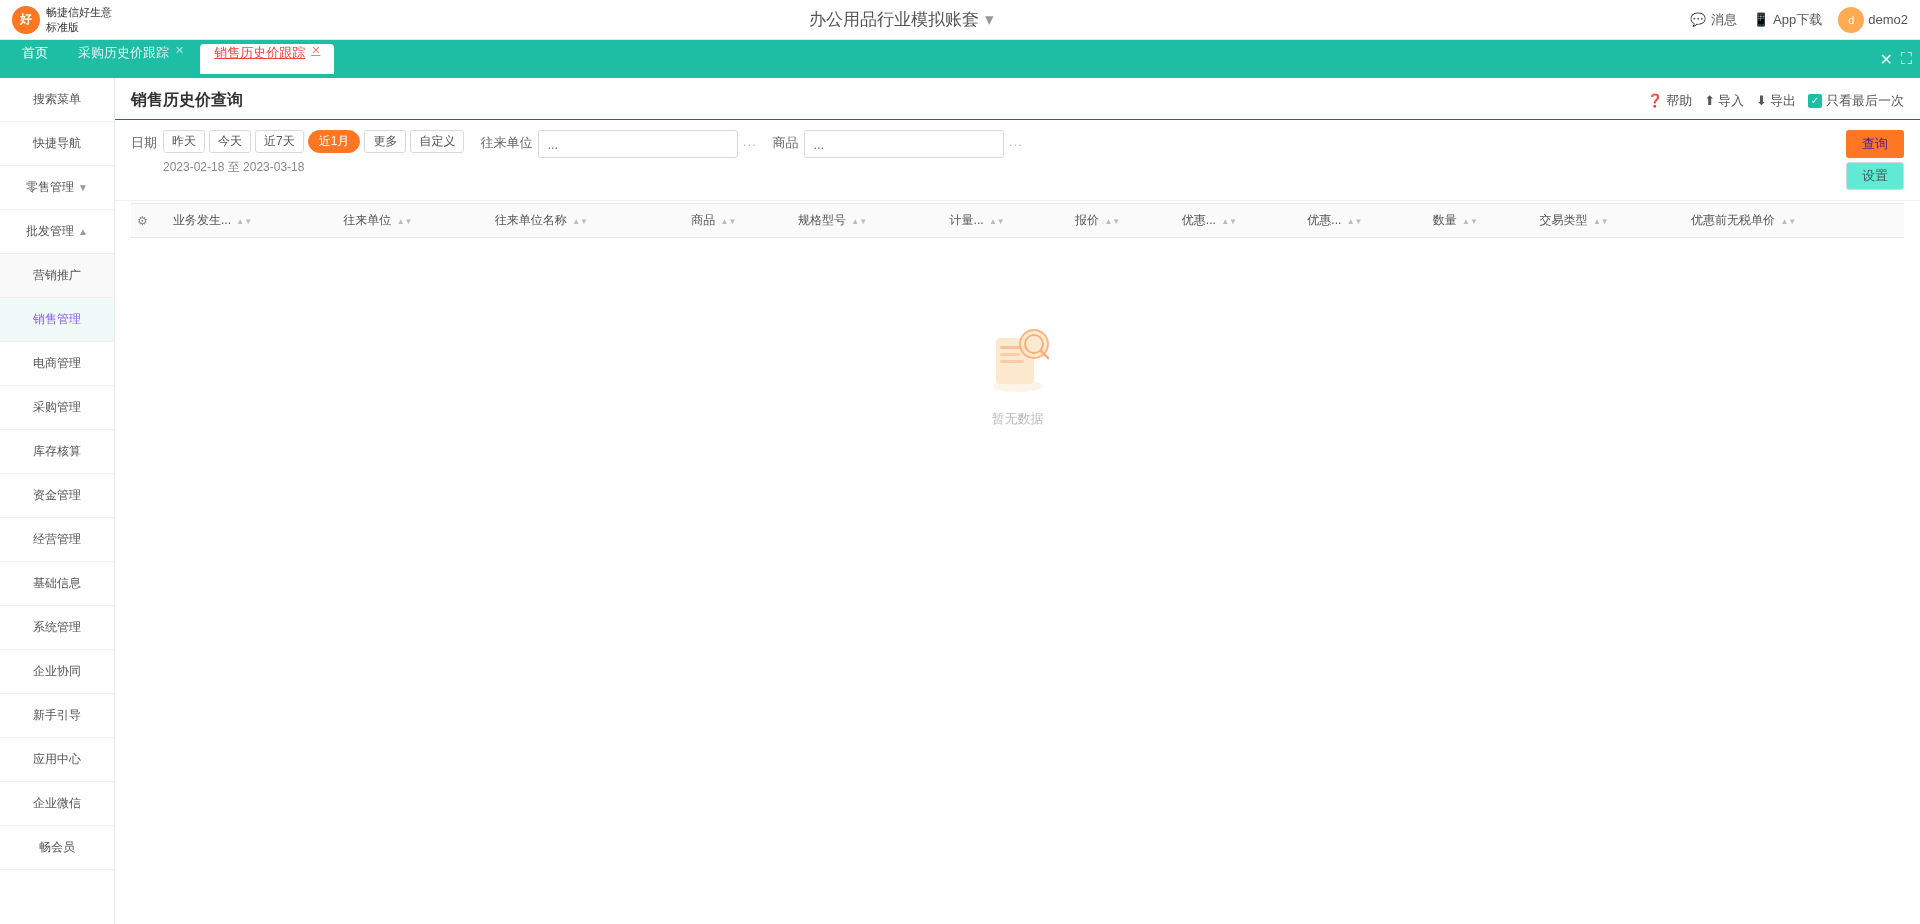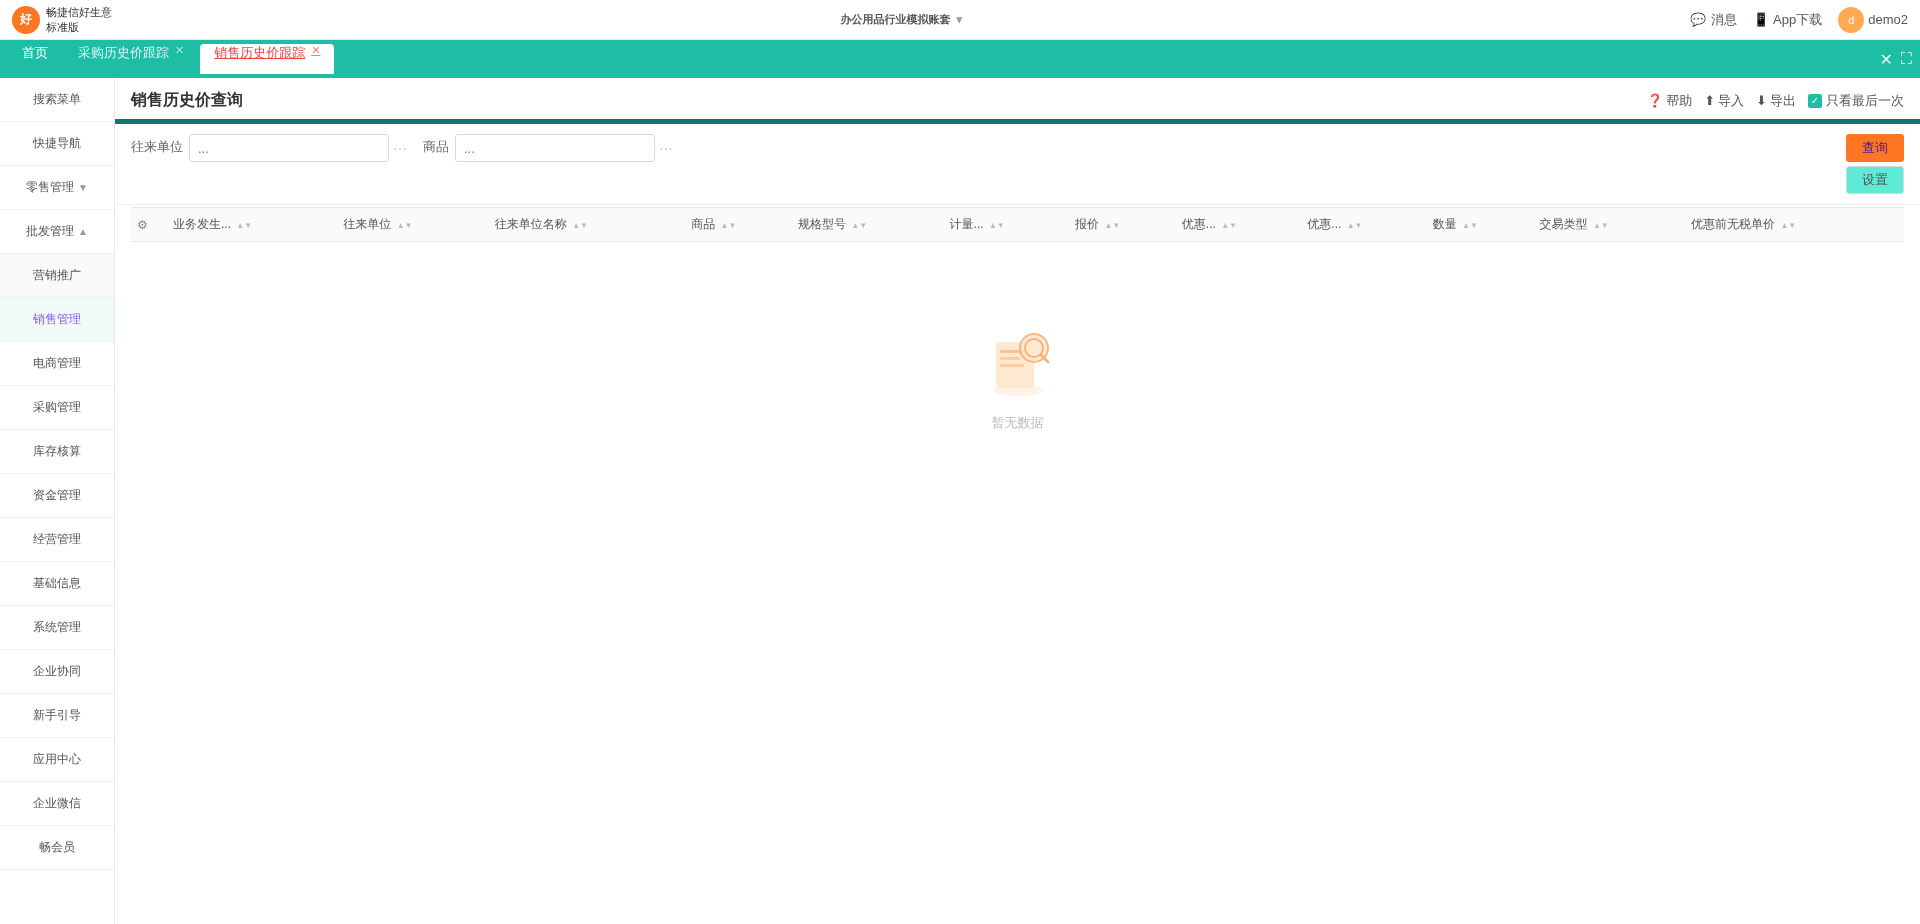--- a/index.html
+++ b/index.html
@@ -13,21 +13,21 @@
       align-items: center;
       padding: 0 12px;
       border-bottom: 1px solid #e8e8e8;
       justify-content: space-between;
       flex-shrink: 0;
     }
     .top-bar-left { display: flex; align-items: center; gap: 8px; }
     .logo-area { display: flex; align-items: center; gap: 6px; }
     .logo-icon { width: 28px; height: 28px; background: #ff7722; border-radius: 50%; display: flex; align-items: center; justify-content: center; color: white; font-size: 12px; font-weight: bold; }
     .logo-text { font-size: 11px; color: #333; line-height: 1.3; }
-    .top-bar-center { display: flex; align-items: center; gap: 6px; color: #555; font-size: 11px; font-weight: bold; }
+    .top-bar-center { display: flex; align-items: center; gap: 6px; color: #555; font-size: 17px; }
     .dropdown-trigger { cursor: pointer; color: #999; }
     .top-bar-right { display: flex; align-items: center; gap: 16px; color: #555; font-size: 13px; }
     .top-bar-right-item { display: flex; align-items: center; gap: 4px; cursor: pointer; }
     .avatar { width: 26px; height: 26px; background: #ffaa55; border-radius: 50%; display: flex; align-items: center; justify-content: center; color: white; font-size: 11px; }
 
     
     .tab-bar {
       height: 38px;
       background: #1ebea5;
       display: flex;
@@ -99,21 +99,21 @@
       padding: 0;
     }
 
     
     .page-container { background: #fff; margin: 0; min-height: 100%; }
     .page-header {
       padding: 12px 16px 8px;
       display: flex;
       align-items: center;
       justify-content: space-between;
-      border-bottom: 5px solid #0f766e;
+      border-bottom: 1px solid #0f766e;
     }
     .page-title { font-size: 16px; font-weight: 600; color: #333; }
     .page-actions { display: flex; align-items: center; gap: 12px; color: #555; font-size: 13px; }
     .page-action { display: flex; align-items: center; gap: 3px; cursor: pointer; }
     .only-last-checkbox { display: flex; align-items: center; gap: 4px; }
     .checkbox-checked { width: 14px; height: 14px; background: #1ebea5; border-radius: 2px; display: flex; align-items: center; justify-content: center; color: white; font-size: 10px; cursor: pointer; }
 
     
     .filter-area {
       padding: 10px 16px;
@@ -347,20 +347,34 @@
             <span>导出</span>
           </div>
           <div class="only-last-checkbox">
             <div class="checkbox-checked">✓</div>
             <span>只看最后一次</span>
           </div>
         </div>
       </div>
 
       <div class="filter-area">
+        <div class="filter-group">
+          <span class="filter-label">日期</span>
+          <div class="filter-date-options">
+            <div class="date-buttons">
+              <button class="date-btn">昨天</button>
+              <button class="date-btn">今天</button>
+              <button class="date-btn">近7天</button>
+              <button class="date-btn active">近1月</button>
+              <button class="date-btn">更多</button>
+              <button class="date-btn">自定义</button>
+            </div>
+            <div class="date-range">2023-02-18 至 2023-03-18</div>
+          </div>
+        </div>
 
         <div class="filter-group">
           <span class="filter-label">往来单位</span>
           <div class="filter-input-group">
             <input type="text" class="filter-input" placeholder="..." style="">
             <span class="filter-dots">···</span>
           </div>
         </div>
 
         <div class="filter-group">

